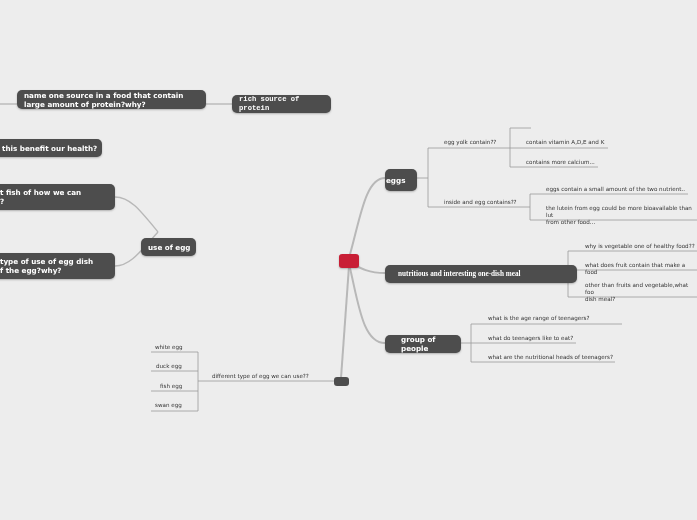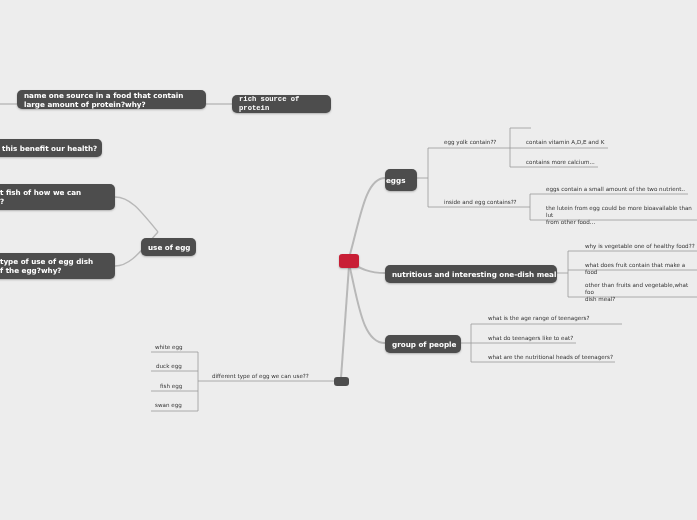--- a/index.html
+++ b/index.html
@@ -97,29 +97,29 @@
   <span>eggs</span>
 </div>
 <div class="leaf" style="left:444px;top:139px;">egg yolk contain??</div>
 <div class="leaf" style="left:526px;top:139px;">contain vitamin A,D,E and K</div>
 <div class="leaf" style="left:526px;top:159px;">contains more calcium...</div>
 <div class="leaf" style="left:444px;top:199px;">inside and egg contains??</div>
 <div class="leaf" style="left:546px;top:186px;">eggs contain a small amount of the two nutrient..</div>
 <div class="leaf" style="left:546px;top:205px;">the lutein from egg could be more bioavailable than lut
 from other food...</div>
 
-<div class="node" style="left:385px;top:265px;width:172px;height:18px;padding-left:7px;">
+<div class="node" style="left:385px;top:265px;width:192px;height:18px;padding-left:13px;font-family:Liberation Serif, serif;">
   <span>nutritious and interesting one-dish meal</span>
 </div>
 <div class="leaf" style="left:585px;top:243px;">why is vegetable one of healthy food??</div>
 <div class="leaf" style="left:585px;top:262px;">what does fruit contain that make a food</div>
 <div class="leaf" style="left:585px;top:282px;">other than fruits and vegetable,what foo
 dish meal?</div>
 
-<div class="node" style="left:385px;top:335px;width:76px;height:18px;padding-left:7px;">
+<div class="node" style="left:385px;top:335px;width:76px;height:18px;padding-left:16px;">
   <span>group of people</span>
 </div>
 <div class="leaf" style="left:488px;top:315px;">what is the age range of teenagers?</div>
 <div class="leaf" style="left:488px;top:335px;">what do teenagers like to eat?</div>
 <div class="leaf" style="left:488px;top:354px;">what are the nutritional heads of teenagers?</div>
 
 <div class="small" style="left:334px;top:377px;width:15px;height:9px;"></div>
 <div class="leaf" style="left:212px;top:373px;">different type of egg we can use??</div>
 <div class="leaf" style="left:155px;top:344px;">white egg</div>
 <div class="leaf" style="left:156px;top:363px;">duck egg</div>

